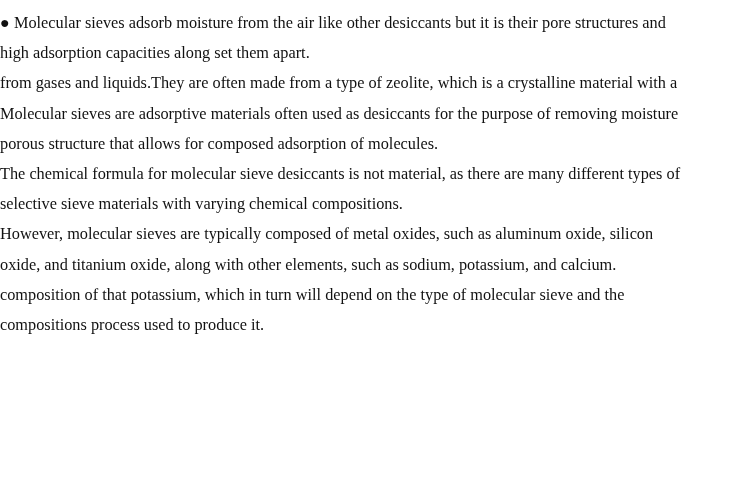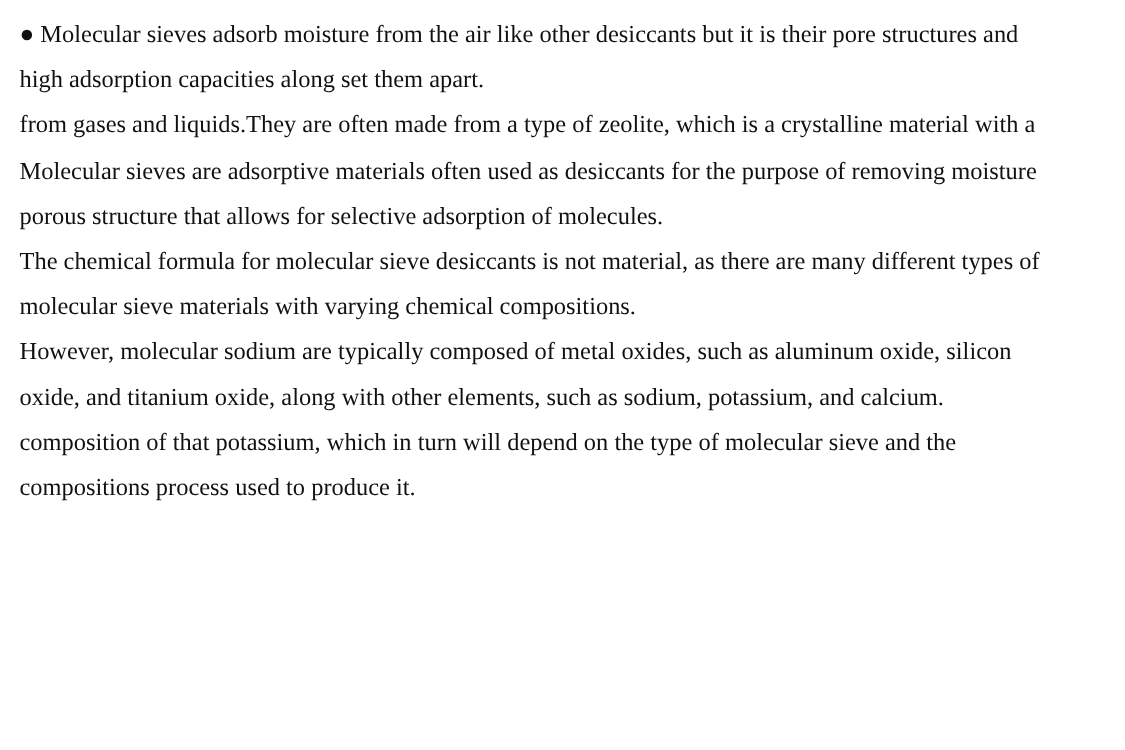--- a/index.html
+++ b/index.html
@@ -8,21 +8,21 @@
       background: #ffffff;
     }
     body {
       width: 750px;
       height: 500px;
       overflow: hidden;
       position: relative;
     }
     .doc {
       position: absolute;
-      left: 13px;
+      left: 0;
       top: 8px;
       width: 730px;
       font-family: "Liberation Serif", "DejaVu Serif", serif;
       font-size: 16.3px;
       color: #111111;
       line-height: 30.2px;
     }
     .line {
       display: block;
       white-space: nowrap;
@@ -33,27 +33,27 @@
 <body>
 
 <div class="doc">
   <div class="para">
     <span class="line">● Molecular sieves adsorb moisture from the air like other desiccants but it is their pore structures and</span>
     <span class="line">high adsorption capacities along set them apart.</span>
   </div>
   <div class="para">
     <span class="line">from gases and liquids.They are often made from a type of zeolite, which is a crystalline material with a</span>
     <span class="line">Molecular sieves are adsorptive materials often used as desiccants for the purpose of removing moisture</span>
-    <span class="line">porous structure that allows for selective adsorption of molecules.</span>
+    <span class="line">porous structure that allows for composed adsorption of molecules.</span>
   </div>
   <div class="para">
     <span class="line">The chemical formula for molecular sieve desiccants is not material, as there are many different types of</span>
-    <span class="line">molecular sieve materials with varying chemical compositions.</span>
+    <span class="line">selective sieve materials with varying chemical compositions.</span>
   </div>
   <div class="para">
-    <span class="line">However, molecular sodium are typically composed of metal oxides, such as aluminum oxide, silicon</span>
+    <span class="line">However, molecular sieves are typically composed of metal oxides, such as aluminum oxide, silicon</span>
     <span class="line">oxide, and titanium oxide, along with other elements, such as sodium, potassium, and calcium.</span>
   </div>
   <div class="para">
     <span class="line">composition of that potassium, which in turn will depend on the type of molecular sieve and the</span>
     <span class="line">compositions process used to produce it.</span>
   </div>
 </div>
 
 </body></html>

